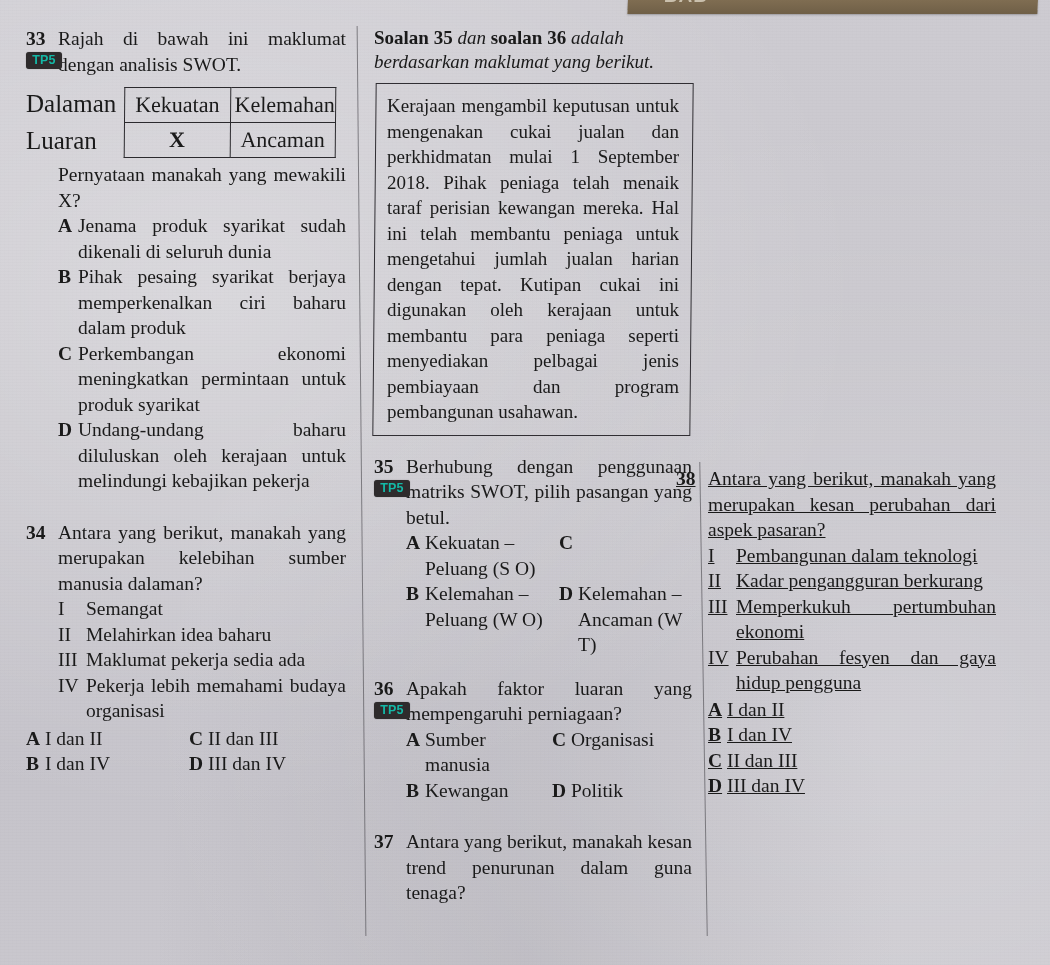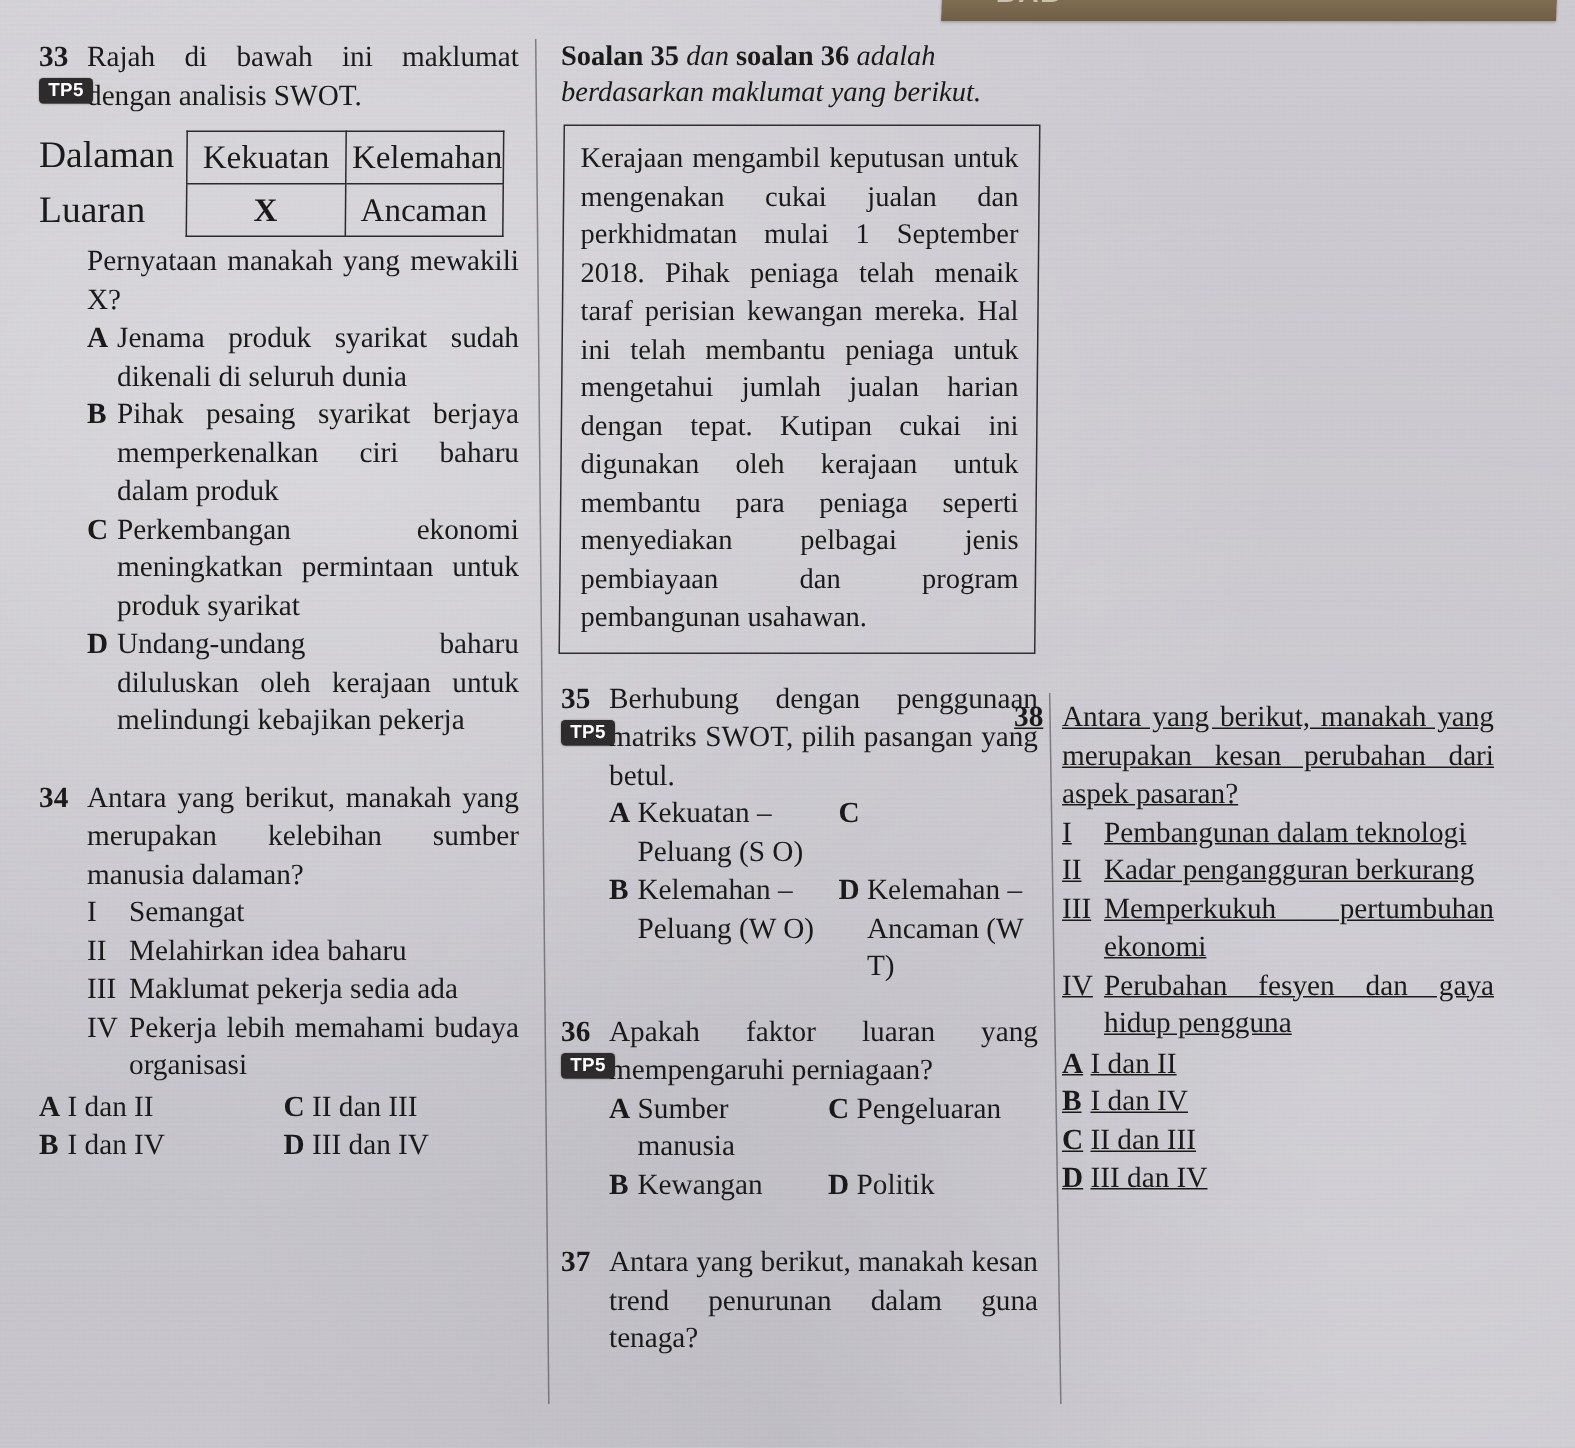--- a/index.html
+++ b/index.html
@@ -120,21 +120,21 @@
   }
 
   
   .tp {
     position: absolute;
     left: 0;
     width: 36px;
     height: 17px;
     background: #2e2b2c;
     border-radius: 3px;
-    color: #ffffff;
+    color: #14b8a6;
     font-family: "Liberation Sans", sans-serif;
     font-weight: bold;
     font-size: 12.5px;
     line-height: 17px;
     text-align: center;
     letter-spacing: 0.2px;
     box-shadow: 0 0 1px rgba(0,0,0,0.5);
   }
 
   
@@ -406,21 +406,21 @@
         <span class="q-text">Apakah faktor luaran yang mempengaruhi perniagaan?</span>
       </div>
       <div class="tp" style="top:26px;">TP5</div>
       <div class="ans-grid" style="padding-left:32px;">
         <div class="ans-cell">
           <span class="ans-key">A</span>
           <span>Sumber manusia</span>
         </div>
         <div class="ans-cell">
           <span class="ans-key">C</span>
-          <span>Pengeluaran</span>
+          <span>Organisasi</span>
         </div>
         <div class="ans-cell">
           <span class="ans-key">B</span>
           <span>Kewangan</span>
         </div>
         <div class="ans-cell">
           <span class="ans-key">D</span>
           <span>Politik</span>
         </div>
       </div>

